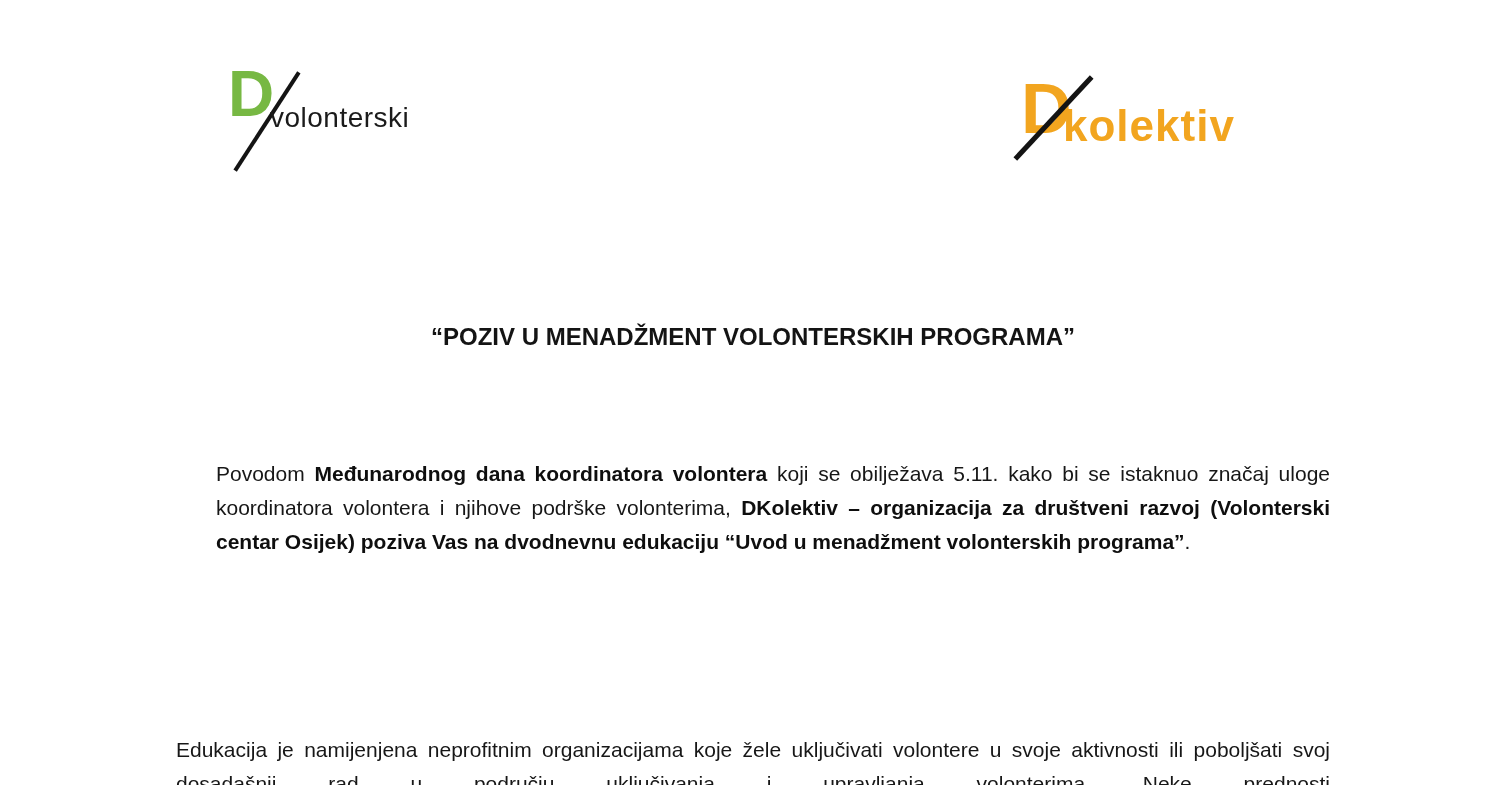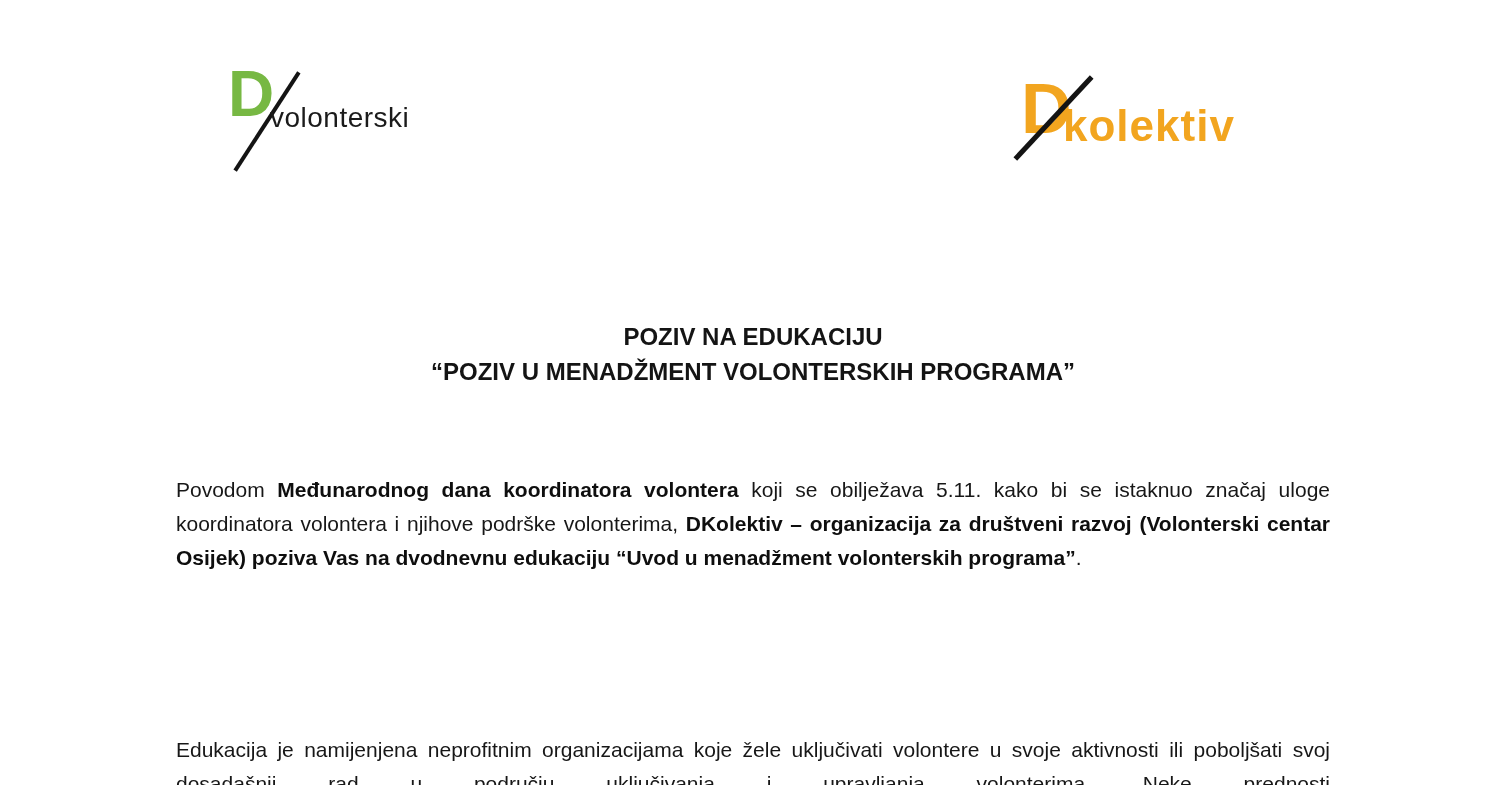--- a/index.html
+++ b/index.html
@@ -112,21 +112,21 @@
     right: 0;
     font-size: 21px;
     line-height: 34px;
     text-align: justify;
     color: #171717;
   }
   .para .b, .para.bold {
     font-weight: 700;
     color: #0e0e0e;
   }
-  .p1 { top: 452px; }
+  .p1 { top: 436px; margin-left: 40px; }
   .p2 { top: 618px; }
   .p3 { top: 712px; text-align-last: justify; }
 </style>
 </head>
 <body>
 
 <div class="page">
 
   <div class="logo">
     <span class="logo-d logo-left-d">D</span>
@@ -138,21 +138,20 @@
 
   <div class="logo">
     <span class="logo-d logo-right-d">D</span>
     <span class="logo-slash logo-right-slash"></span>
     <span class="logo-right-word">kolektiv</span>
   </div>
 
   <div class="content">
 
     <div class="doc-title">
-      <div>POZIV NA EDUKACIJU</div>
       <div>“POZIV U MENADŽMENT VOLONTERSKIH PROGRAMA”</div>
     </div>
 
     <p class="para p1"><span>Povodom </span><span class="b">Međunarodnog dana koordinatora volontera</span><span> koji se obilježava 5.11. kako bi se istaknuo značaj uloge koordinatora volontera i njihove podrške volonterima, </span><span class="b">DKolektiv – organizacija za društveni razvoj (Volonterski centar Osijek) poziva Vas na dvodnevnu edukaciju “Uvod u menadžment volonterskih programa”</span><span>.</span></p>
 
 
     <p class="para p3">Edukacija je namijenjena neprofitnim organizacijama koje žele uključivati volontere u svoje aktivnosti ili poboljšati svoj dosadašnji rad u području uključivanja i upravljanja volonterima. Neke prednosti</p>
 
   </div>
 </div>

